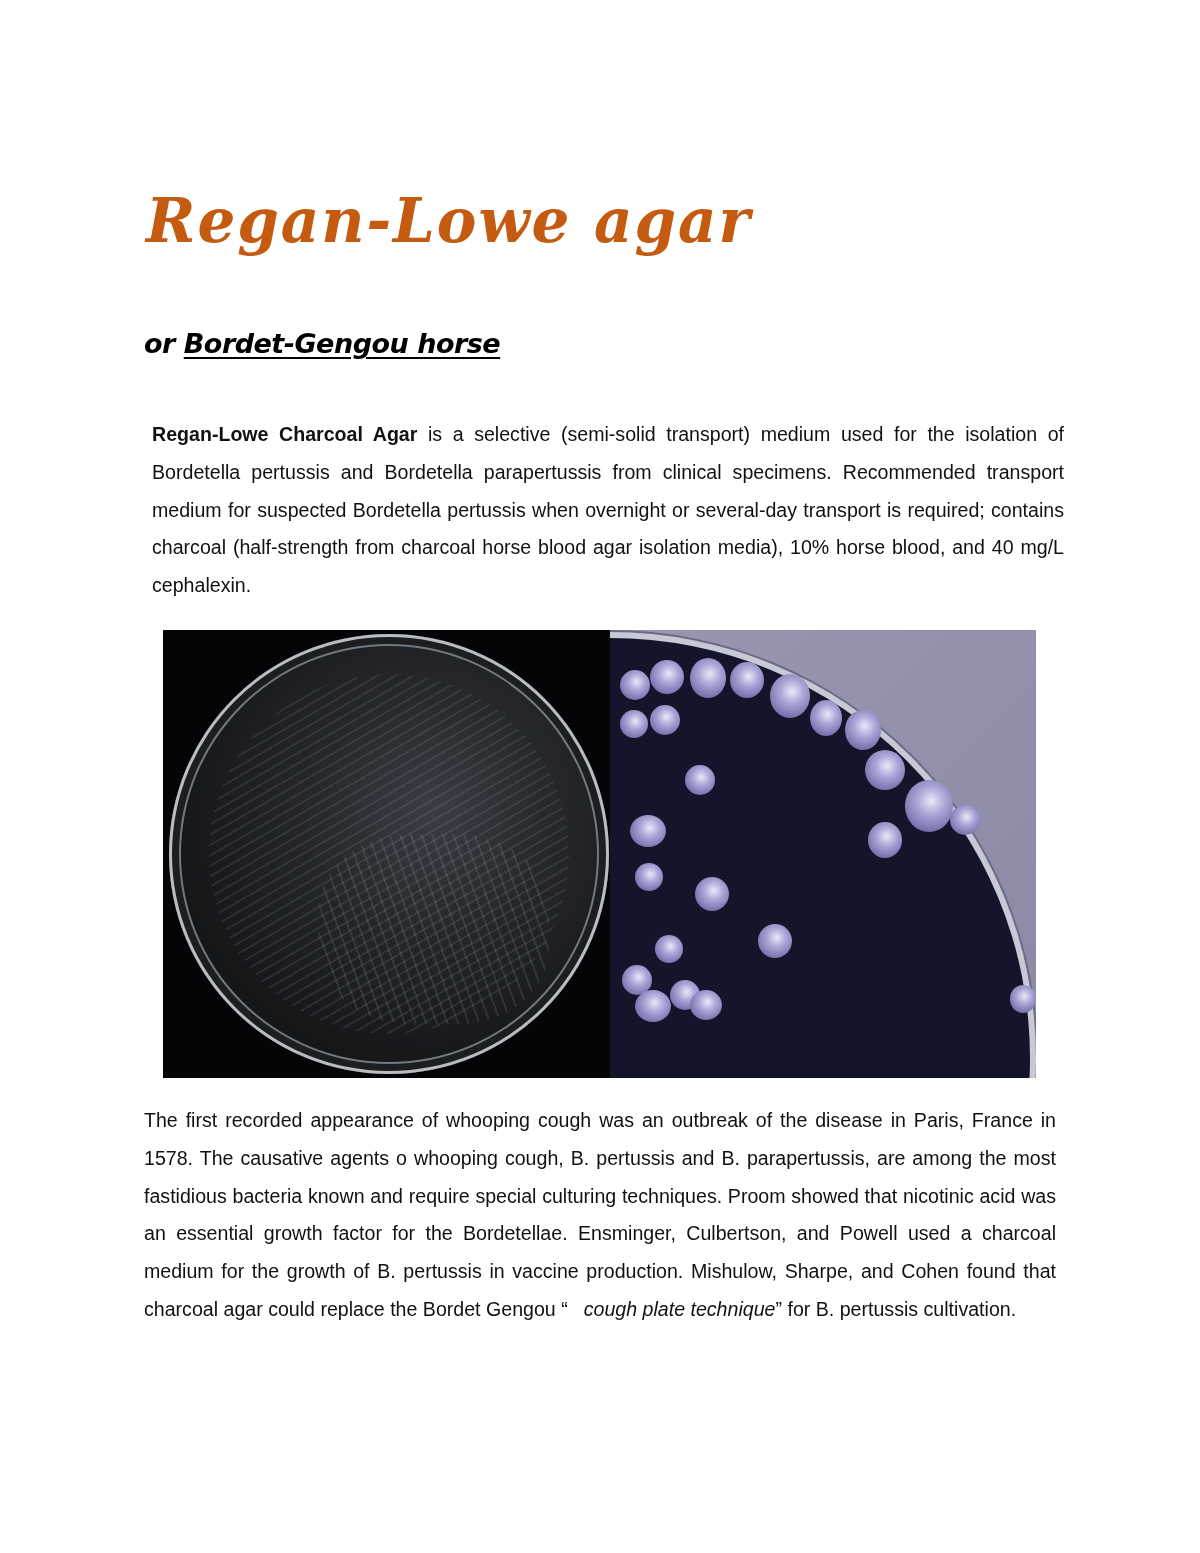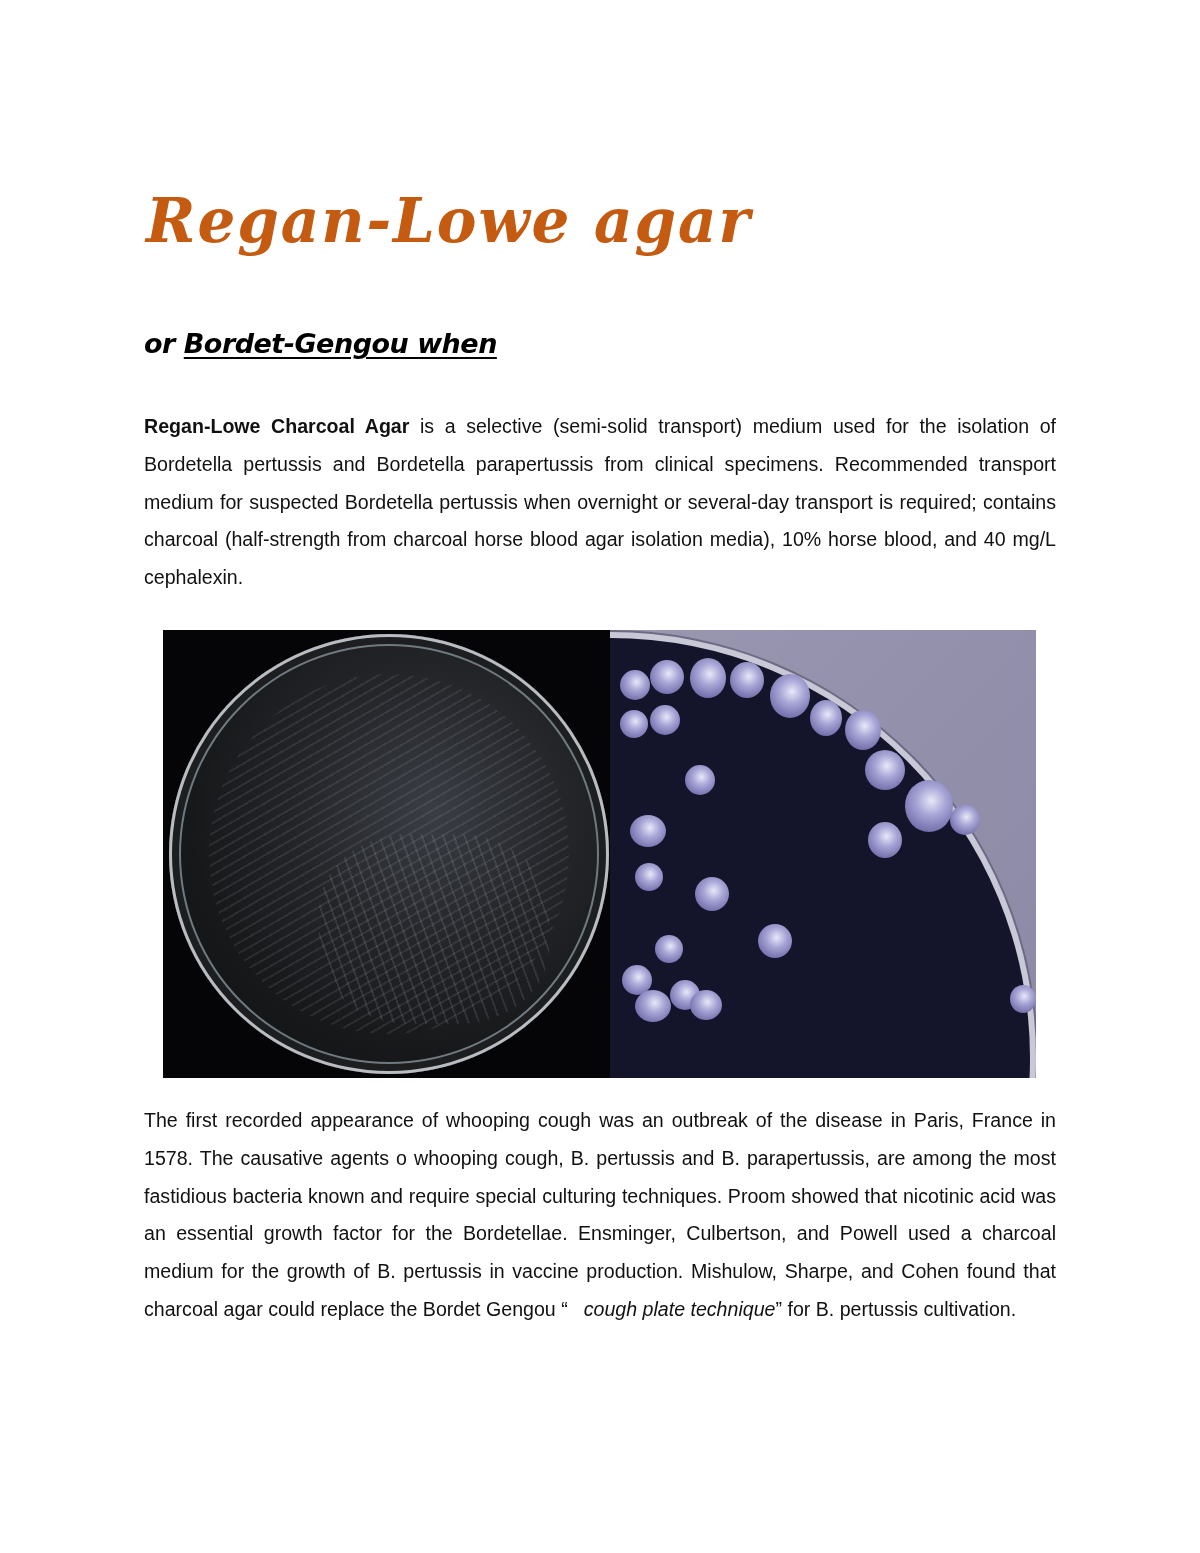--- a/index.html
+++ b/index.html
@@ -60,24 +60,24 @@
   .doc-image { display: block; }
 </style>
 </head>
 <body>
 
 <div class="page">
 
   <h1 class="title">Regan-Lowe agar</h1>
 
   <div class="subtitle">
-    <span>or </span><span class="ul">Bordet-Gengou when</span>
+    <span>or </span><span class="ul">Bordet-Gengou horse</span>
   </div>
 
-  <p class="para para1" style="margin:0;">
+  <p class="para para1" style="margin:8px;">
     <b>Regan-Lowe Charcoal Agar</b><span> is a selective (semi-solid transport) medium used for the isolation of Bordetella pertussis and Bordetella parapertussis from clinical specimens. Recommended transport medium for suspected Bordetella pertussis when overnight or several-day transport is required; contains charcoal (half-strength from charcoal horse blood agar isolation media), 10% horse blood, and 40 mg/L cephalexin.</span>
   </p>
 
   <div class="figure">
     <div class="img-left doc-image">
       <div class="plate-left">
         <div class="streaks"></div>
         <div class="streaks2"></div>
       </div>
     </div>

